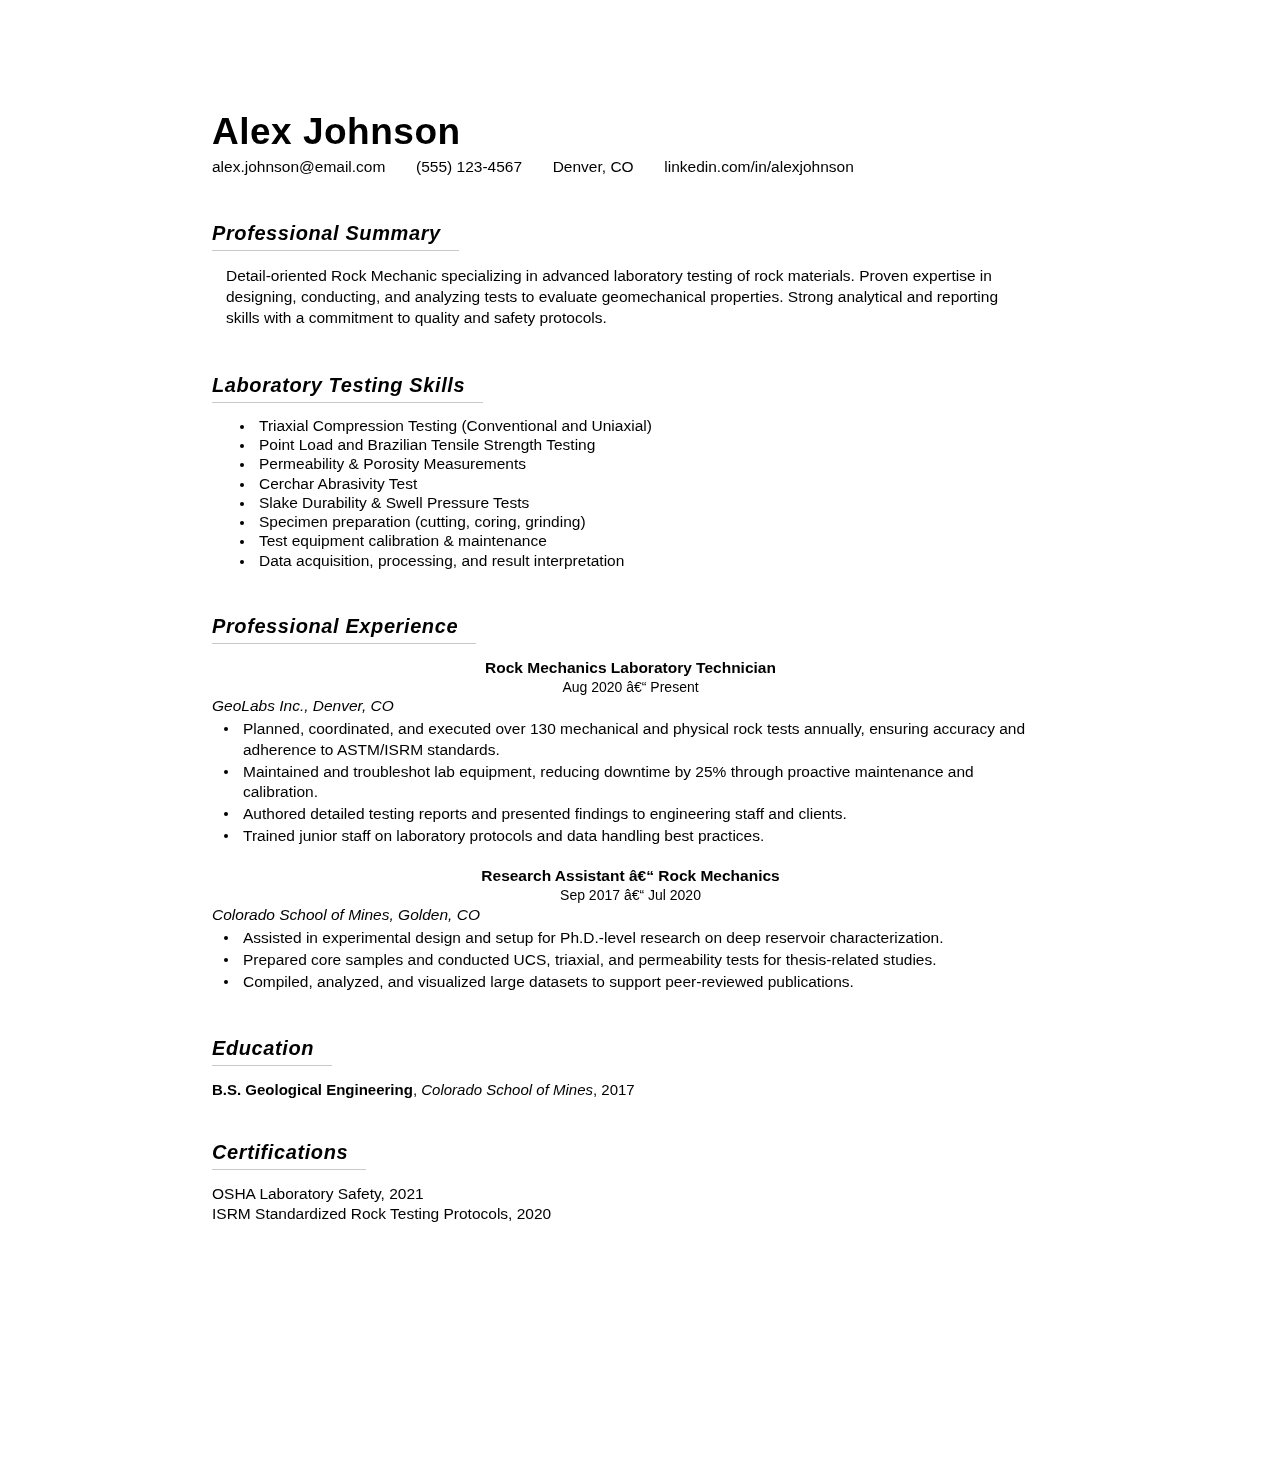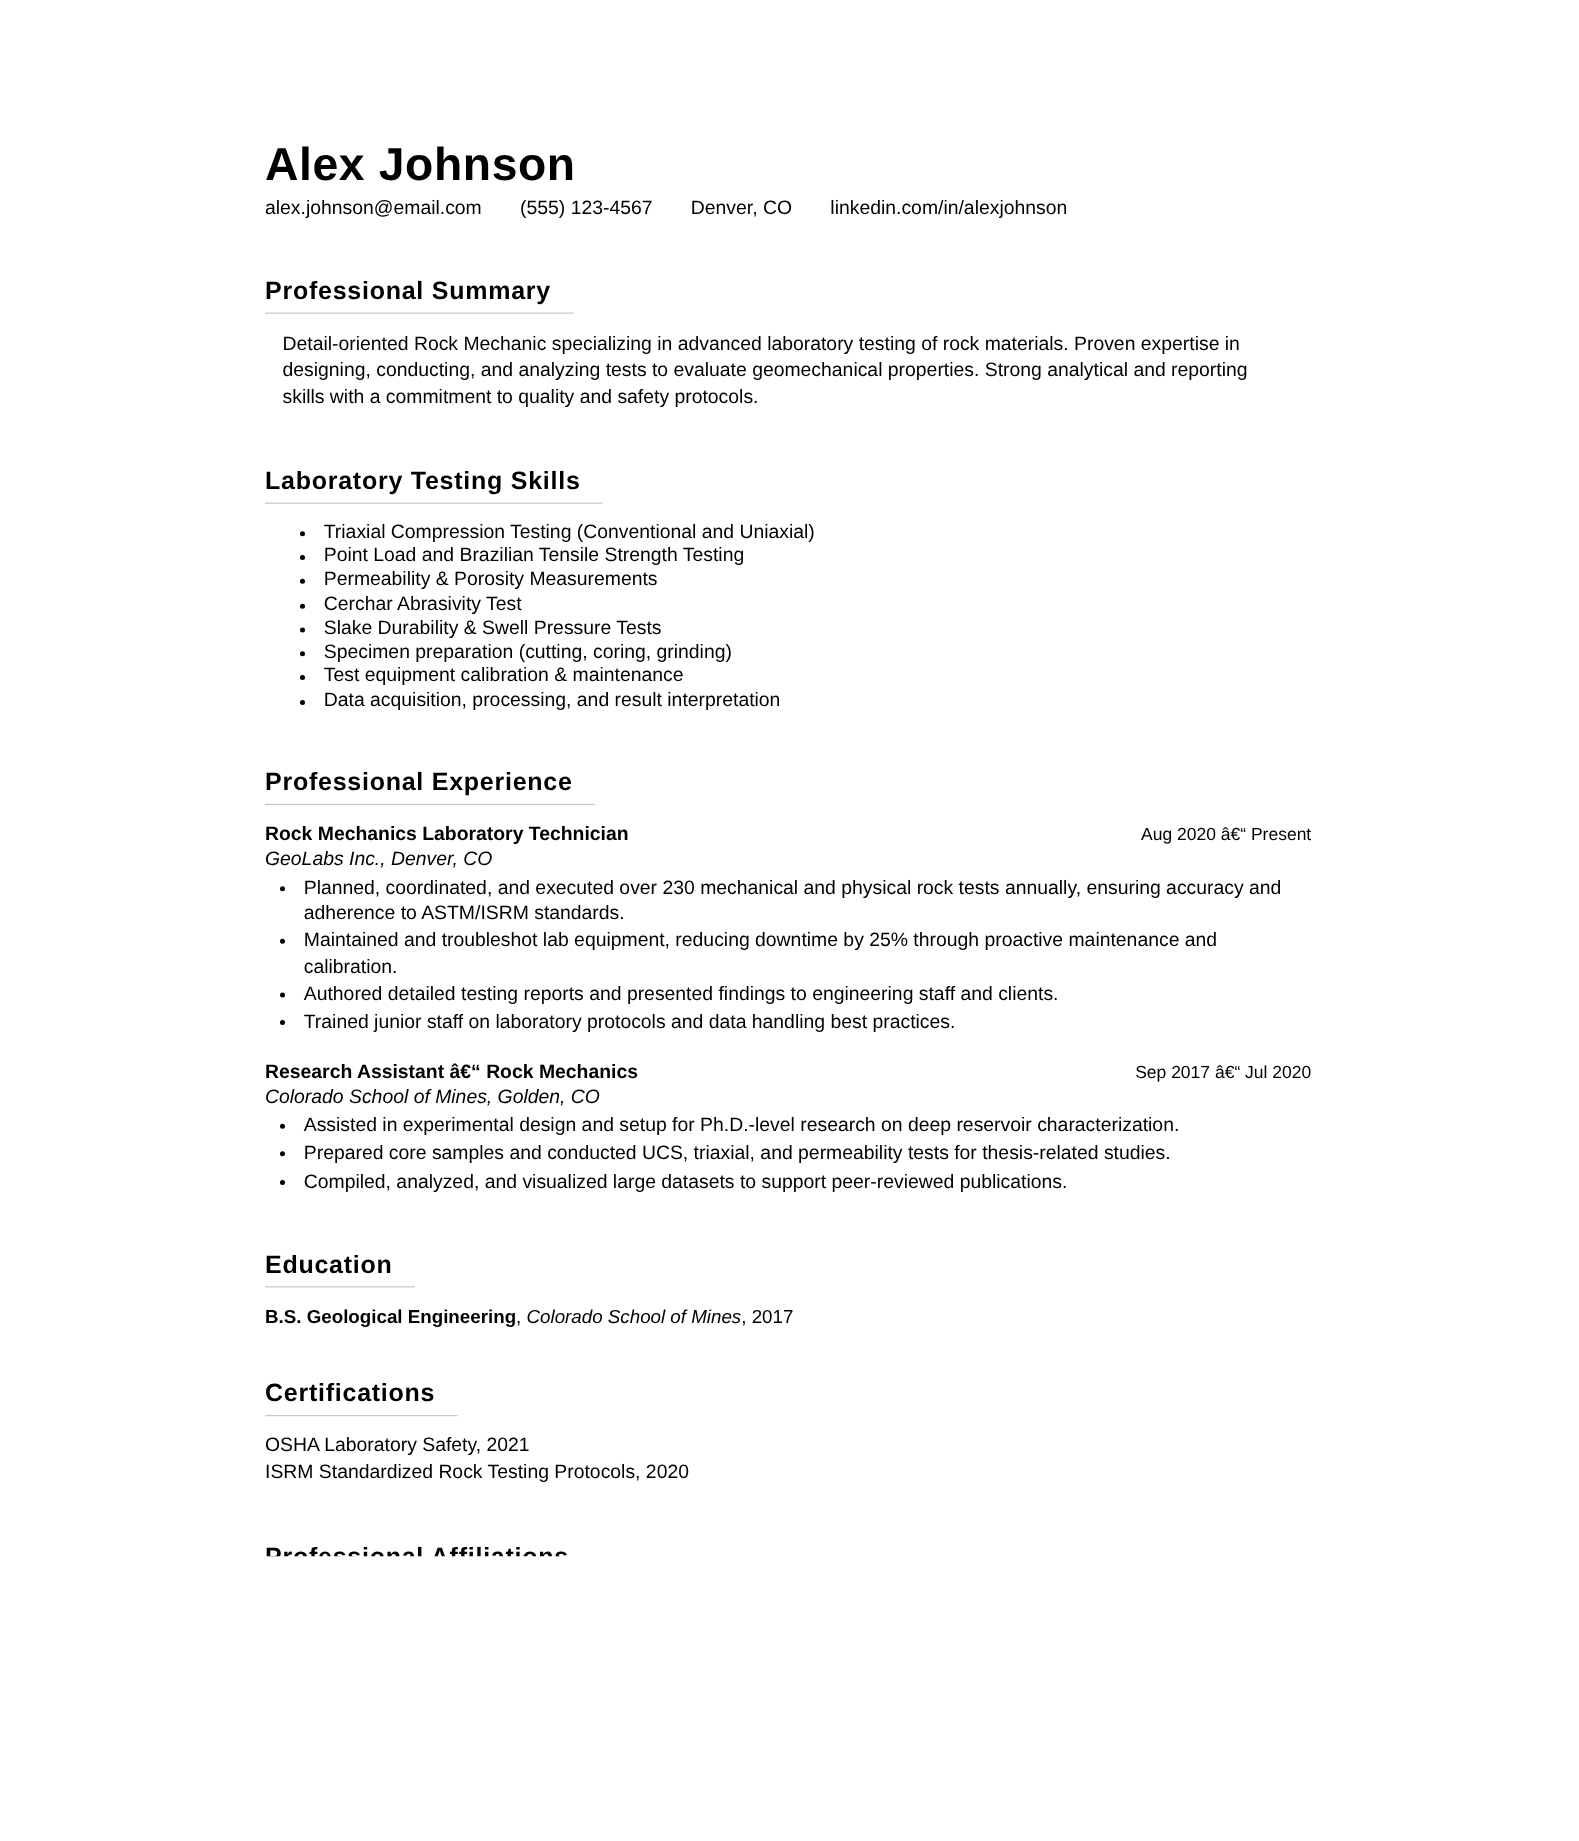--- a/index.html
+++ b/index.html
@@ -62,20 +62,21 @@
     display: inline-block;
     font-size: 20px;
     font-weight: bold;
     letter-spacing: 0.6px;
     line-height: 1.25;
     margin: 0;
     padding-bottom: 4px;
     padding-right: 18px;
     border-bottom: 1px solid #c9c9c9;
     white-space: nowrap;
+    font-style: italic;
   }
 
   .section-body { margin-top: 14px; }
 
   
   .para {
     font-size: 15.5px;
     line-height: 1.38;
     margin: 14px;
     max-width: 800px;
@@ -106,22 +107,23 @@
   }
   ul.bullets.wide > li { line-height: 1.3; margin-bottom: 2px; }
 
   
   .job { margin-bottom: 20px; }
   .job:last-child { margin-bottom: 0; }
 
   .job-head {
     display: flex;
     justify-content: space-between;
-    align-items: flex-start;
+    align-items: center;
     width: 100%;
+    flex-direction: column;
   }
   .job-title {
     font-size: 15.5px;
     font-weight: bold;
     line-height: 1.3;
     white-space: nowrap;
   }
   .job-dates {
     font-size: 14px;
     line-height: 1.3;
@@ -207,21 +209,21 @@
       <h2 class="section-title">Professional Experience</h2>
       <div class="section-body">
 
         <div class="job">
           <div class="job-head">
             <span class="job-title">Rock Mechanics Laboratory Technician</span>
             <span class="job-dates">Aug 2020 â€“ Present</span>
           </div>
           <div class="job-org">GeoLabs Inc., Denver, CO</div>
           <ul class="bullets wide">
-            <li>Planned, coordinated, and executed over 230 mechanical and physical rock tests annually, ensuring accuracy and adherence to ASTM/ISRM standards.</li>
+            <li>Planned, coordinated, and executed over 130 mechanical and physical rock tests annually, ensuring accuracy and adherence to ASTM/ISRM standards.</li>
             <li>Maintained and troubleshot lab equipment, reducing downtime by 25% through proactive maintenance and calibration.</li>
             <li>Authored detailed testing reports and presented findings to engineering staff and clients.</li>
             <li>Trained junior staff on laboratory protocols and data handling best practices.</li>
           </ul>
         </div>
 
         <div class="job">
           <div class="job-head">
             <span class="job-title">Research Assistant â€“ Rock Mechanics</span>
             <span class="job-dates">Sep 2017 â€“ Jul 2020</span>

